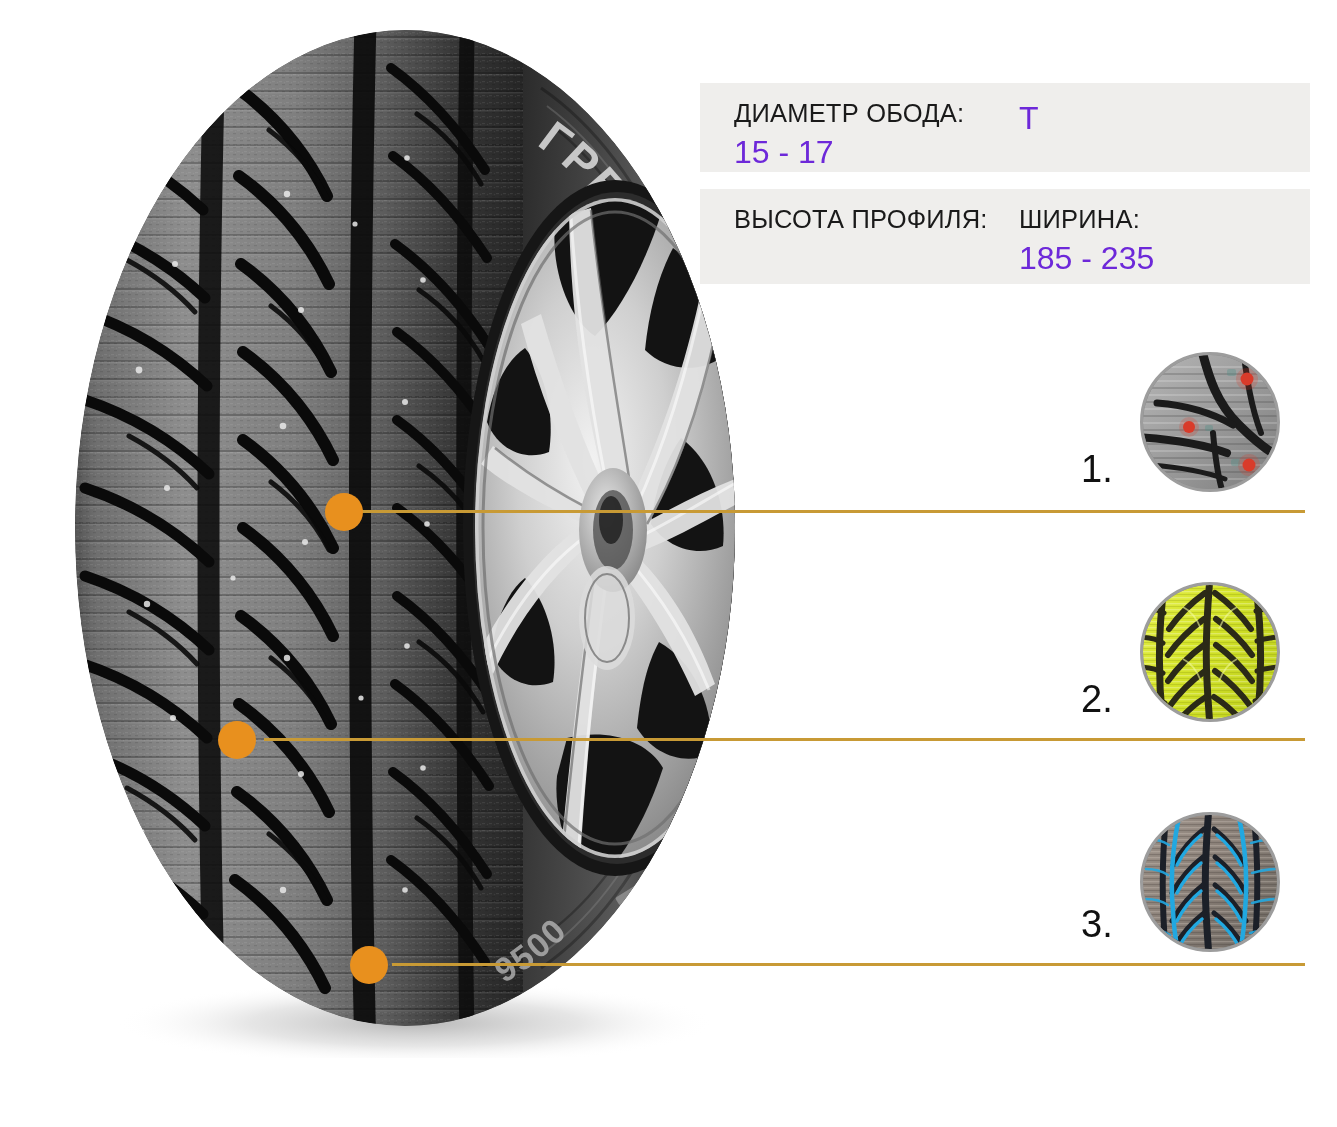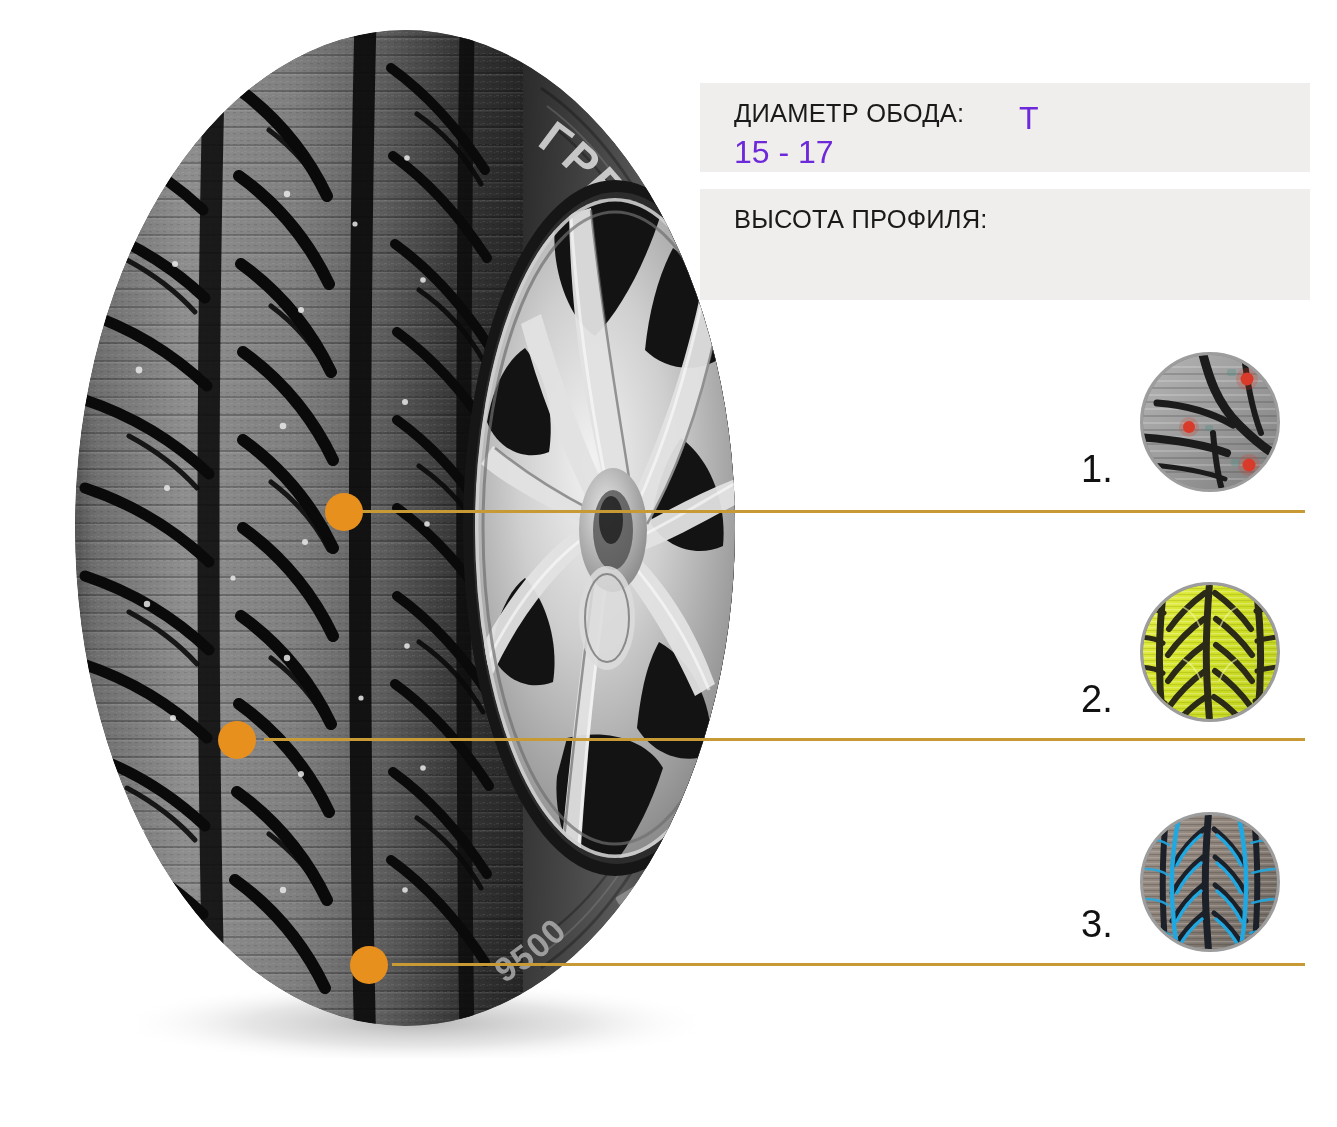--- a/index.html
+++ b/index.html
@@ -20,21 +20,21 @@
   }
 
   
   .spec-box {
     position: absolute;
     background: #efeeec;
     box-sizing: border-box;
     padding: 14px 0 14px 34px;
   }
   #spec-box-1 { left: 700px; top: 83px;  width: 610px; height: 89px; }
-  #spec-box-2 { left: 700px; top: 189px; width: 610px; height: 111px; }
+  #spec-box-2 { left: 700px; top: 189px; width: 610px; height: 95px; }
   .spec-cols {
     display: flex;
     width: 100%;
   }
   .spec-col { width: 285px; }
   .spec-label {
     font-size: 25.5px;
     color: #1a1a1a;
     letter-spacing: 0.2px;
     line-height: 1.32;
@@ -369,20 +369,24 @@
         <div class="spec-value">T</div>
       </div>
     </div>
   </div>
 
   <div class="spec-box" id="spec-box-2">
     <div class="spec-cols">
       <div class="spec-col">
         <div class="spec-label">ВЫСОТА ПРОФИЛЯ:</div>
       </div>
+      <div class="spec-col">
+        <div class="spec-label">ШИРИНА:</div>
+        <div class="spec-value">185 - 235</div>
+      </div>
     </div>
   </div>
 
   <div class="callout-line" style="left:352px; top:510px; width:953px;"></div>
   <div class="callout-dot" style="left:325px; top:493px;"></div>
   <div class="detail-number" style="left:1081px; top:450px;">1.</div>
   <div class="detail-circle" style="left:1140px; top:352px;">
     <svg width="134" height="134" viewBox="0 0 134 134" xmlns="http://www.w3.org/2000/svg">
       <defs>
         <clipPath id="c1">

